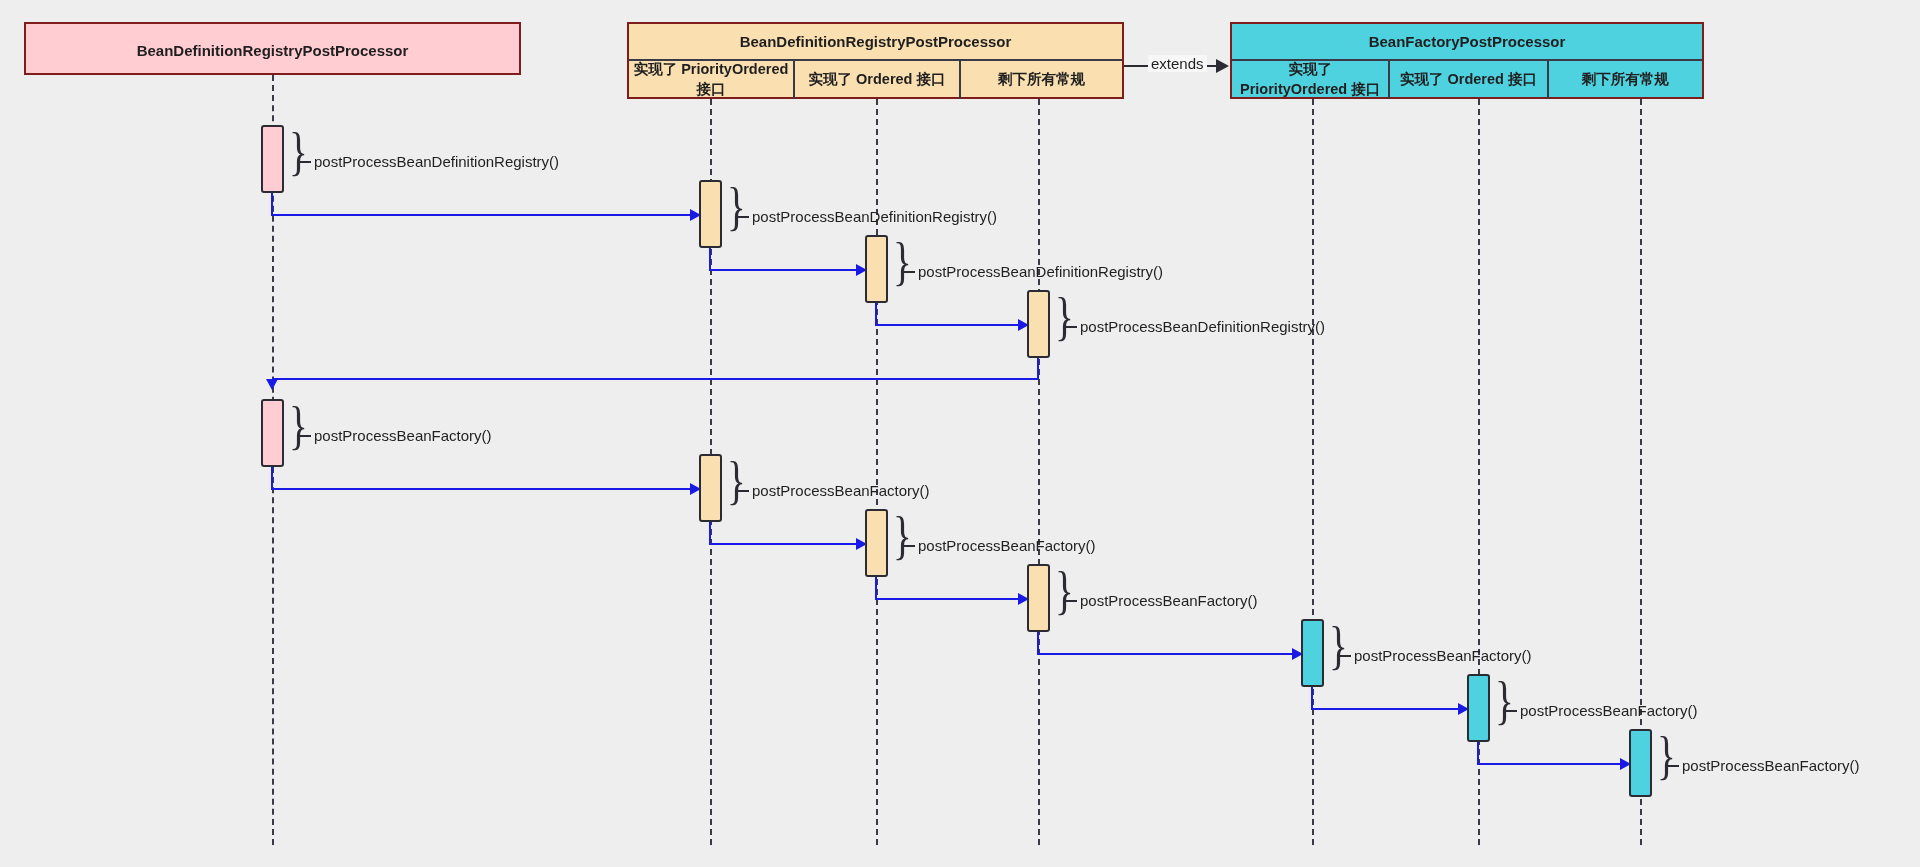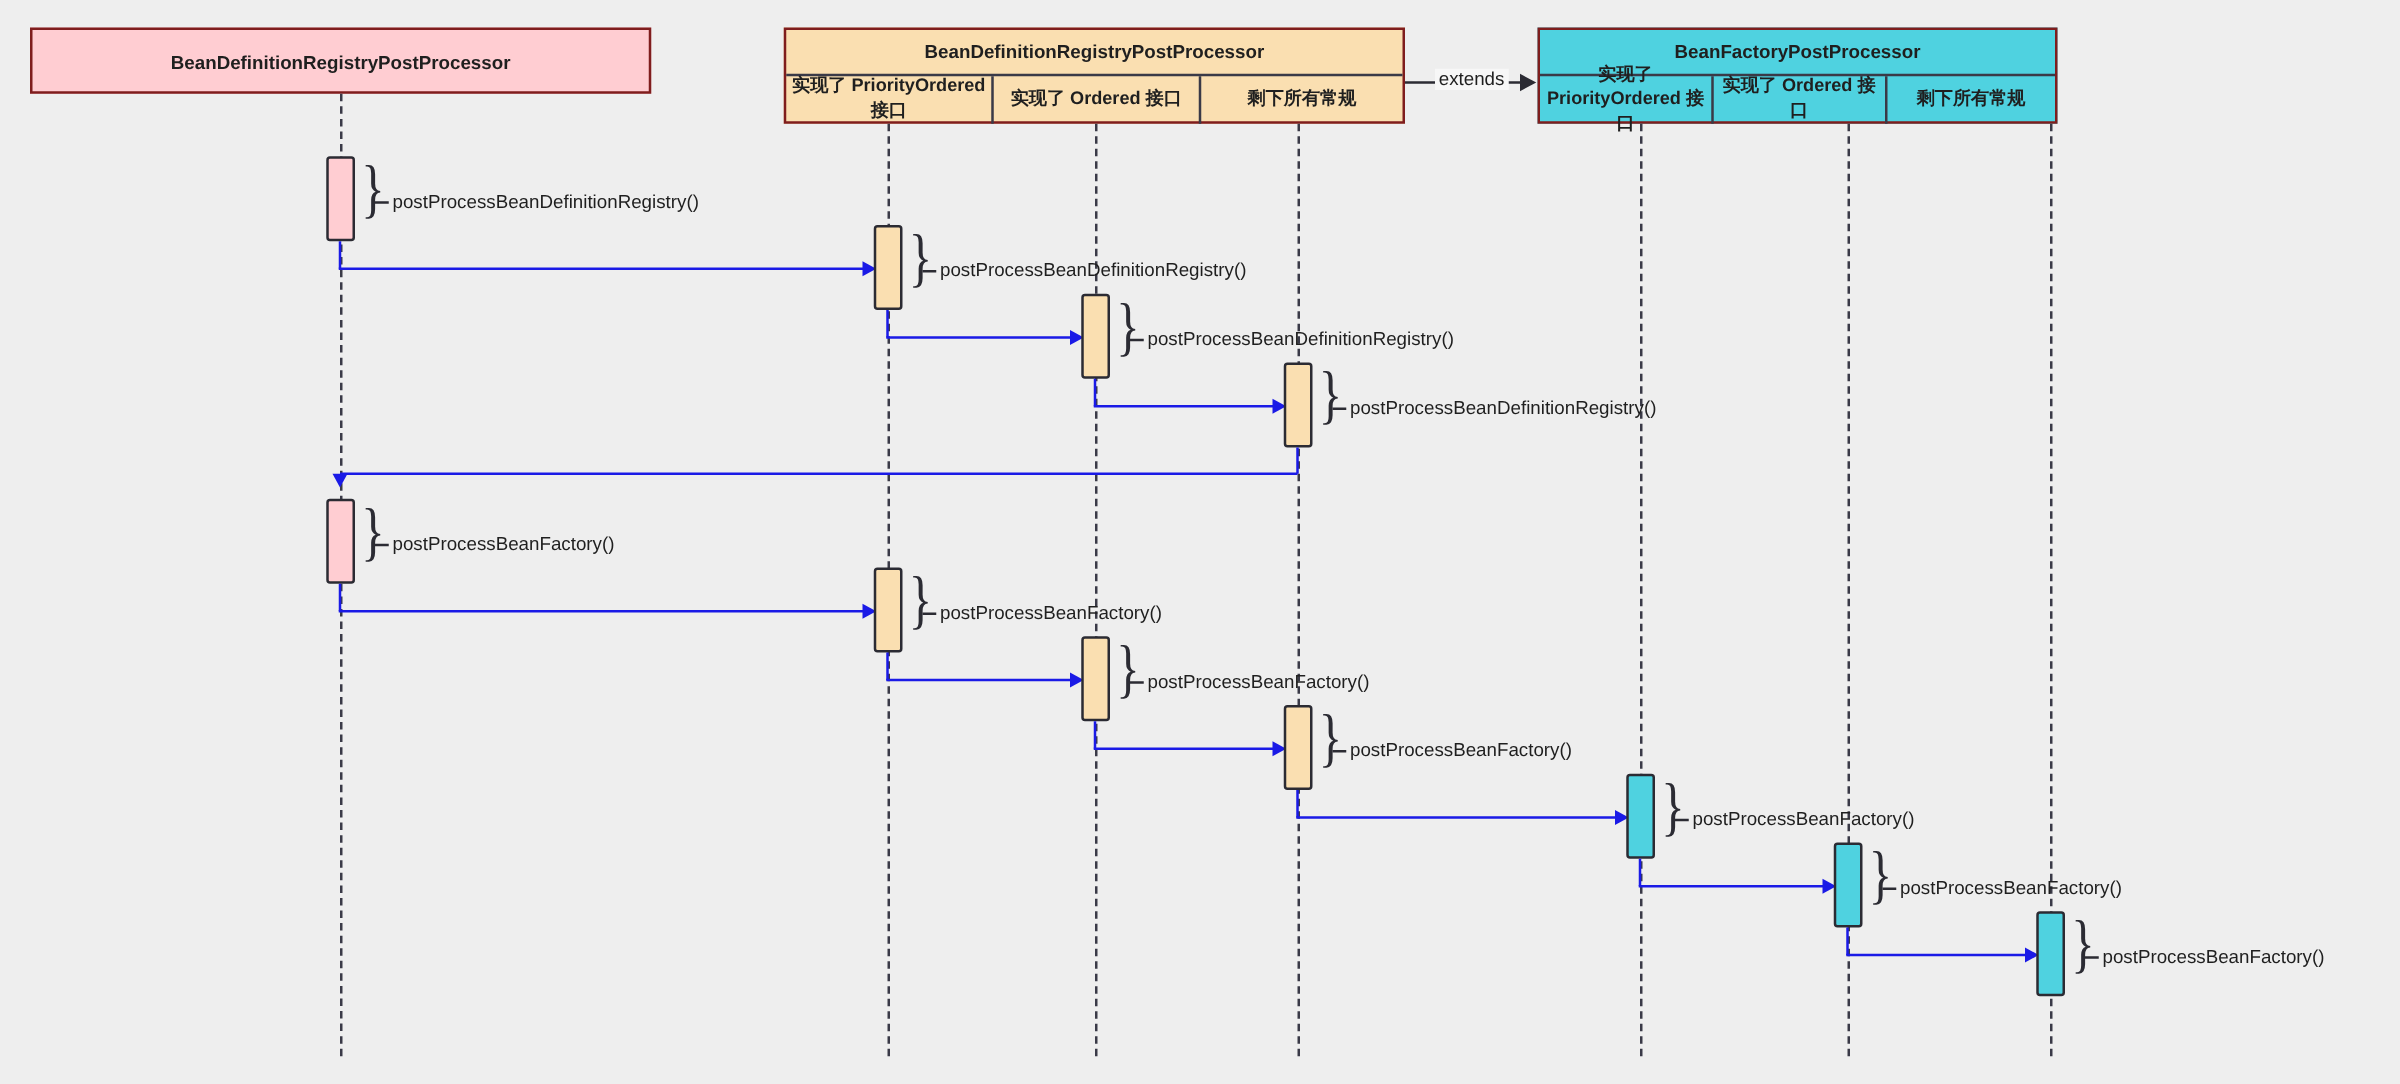--- a/index.html
+++ b/index.html
@@ -171,21 +171,21 @@
     <div class="title" style="height:35px;">
       <span>BeanDefinitionRegistryPostProcessor</span>
     </div>
     <div class="lanes" style="height:40px;">
       <div class="lane" style="width:166px;">实现了 PriorityOrdered 接口</div>
       <div class="lane" style="width:166px;">实现了 Ordered 接口</div>
       <div class="lane" style="width:161px;">剩下所有常规</div>
     </div>
   </div>
 
-  <div class="participant p-cyan" style="left:1230px; top:22px; width:416px; height:77px;">
+  <div class="participant p-cyan" style="left:1230px; top:22px; width:474px; height:77px;">
     <div class="title" style="height:35px;">
       <span>BeanFactoryPostProcessor</span>
     </div>
     <div class="lanes" style="height:40px;">
       <div class="lane" style="width:166px;">实现了 PriorityOrdered 接口</div>
       <div class="lane" style="width:166px;">实现了 Ordered 接口</div>
       <div class="lane" style="width:161px;">剩下所有常规</div>
     </div>
   </div>
 

